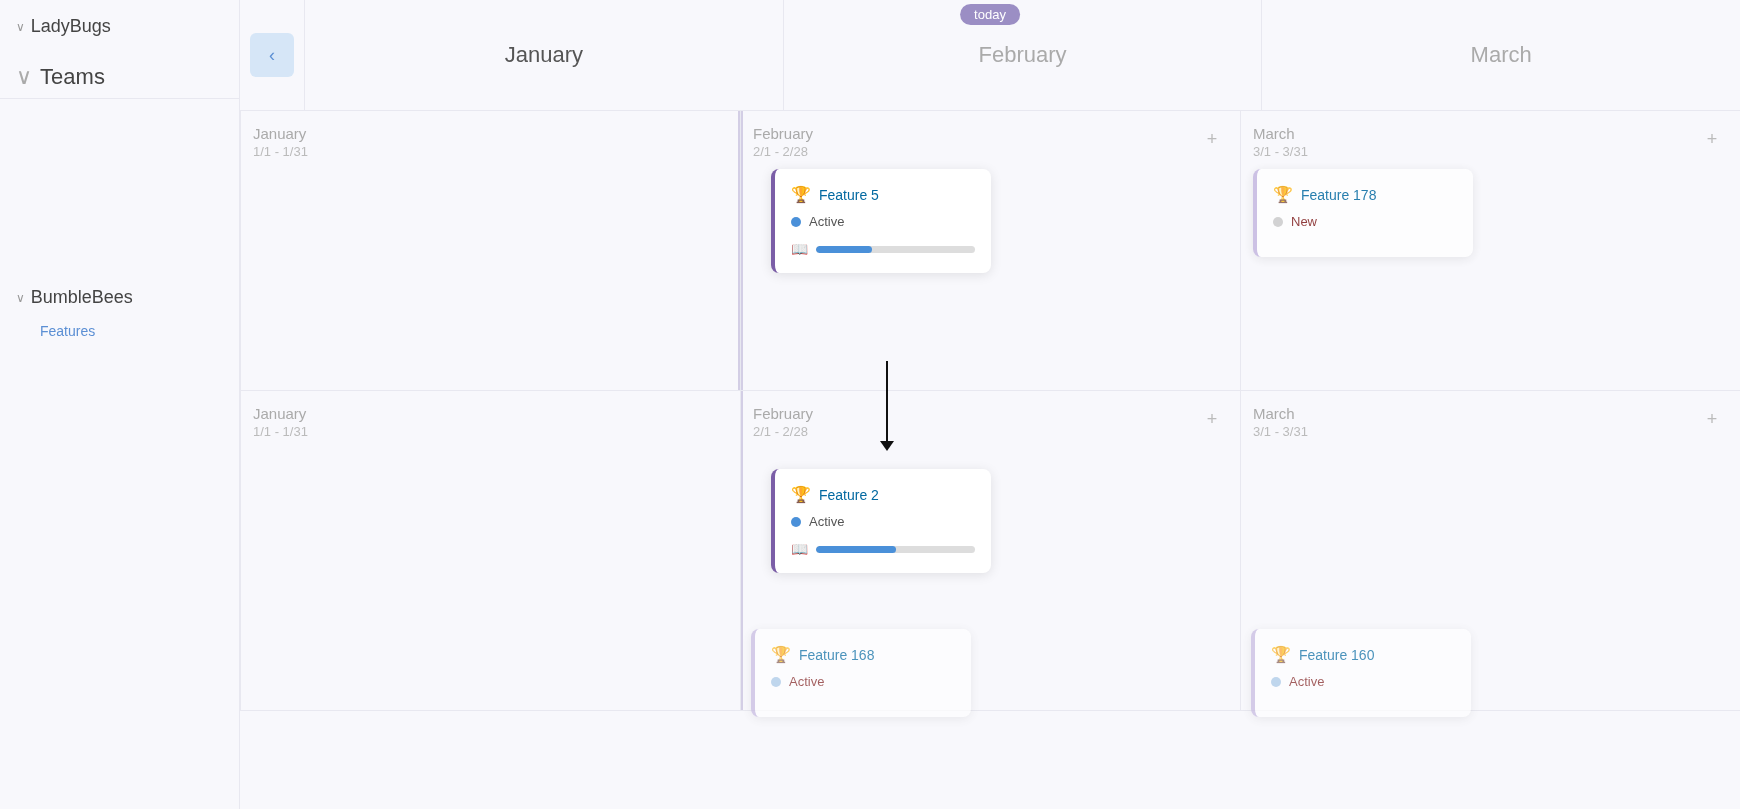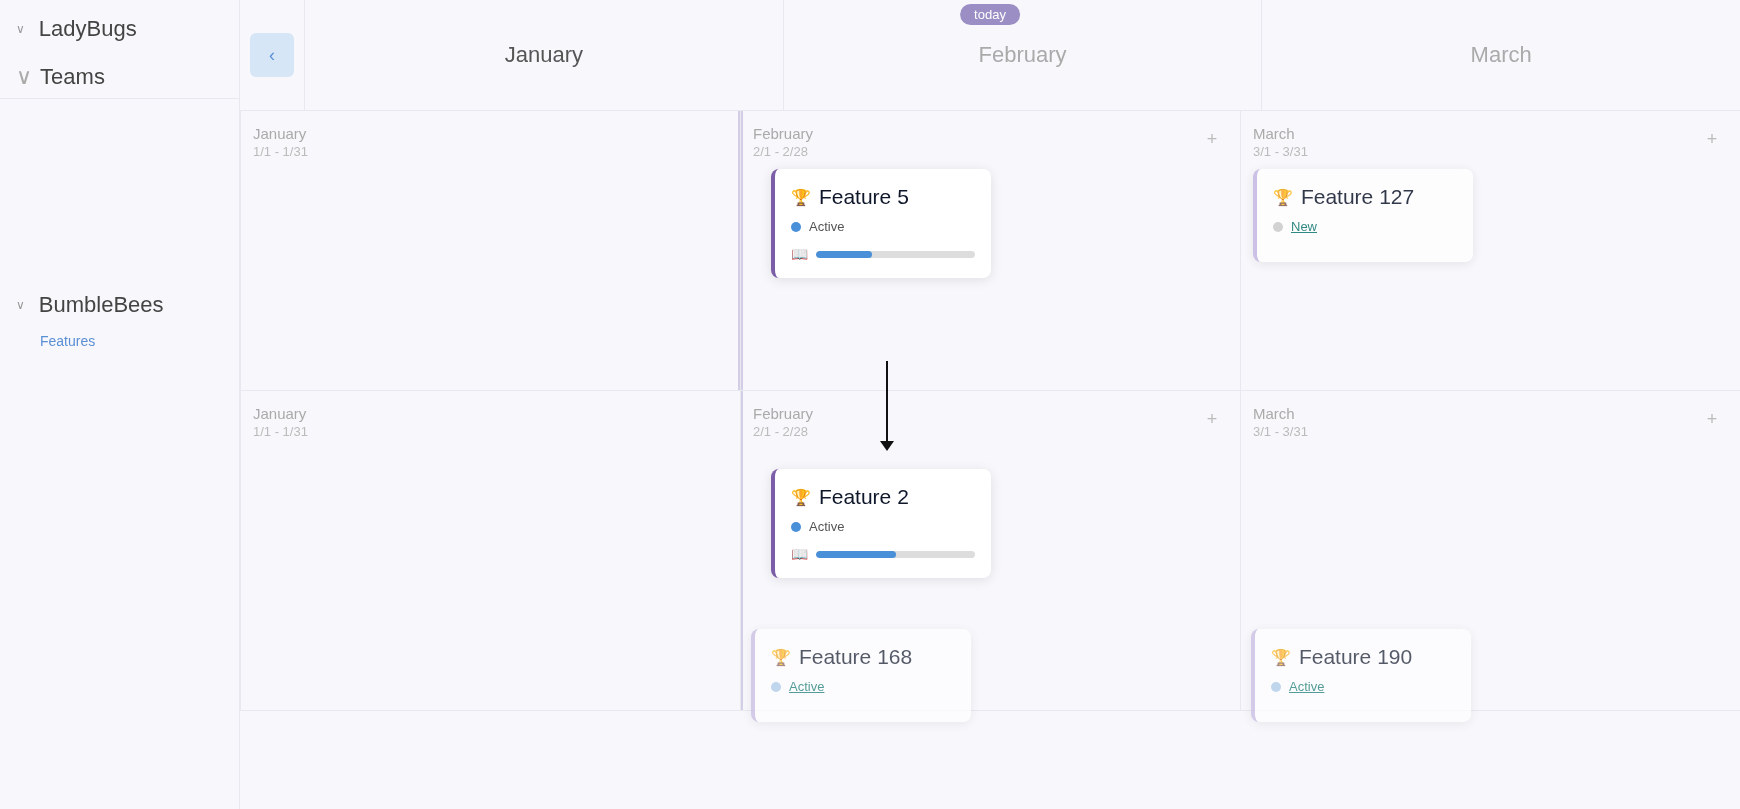--- a/index.html
+++ b/index.html
@@ -4,21 +4,21 @@
   <style>
     * { box-sizing: border-box; margin: 0; padding: 0; }
     body { font-family: -apple-system, BlinkMacSystemFont, 'Segoe UI', sans-serif; background: #f8f8fc; color: #333; overflow: hidden; }
 
     .app-container { display: flex; height: 809px; width: 1740px; }
 
     
     .sidebar { width: 240px; min-width: 240px; background: #f8f8fc; border-right: 1px solid #e8e8f0; display: flex; flex-direction: column; padding-top: 8px; }
     .sidebar-team { margin-bottom: 4px; }
     .sidebar-team-header { display: flex; align-items: center; gap: 6px; padding: 8px 16px; cursor: pointer; }
-    .sidebar-team-label { font-size: 22px; font-weight: 500; color: #444; margin-left: 8px; }
+    .sidebar-team-label { font-size: 18px; font-weight: 500; color: #444; }
     .sidebar-chevron { color: #999; font-size: 12px; }
     .sidebar-features { padding: 4px 16px 4px 40px; }
     .sidebar-features-link { color: #5b8fd4; font-size: 14px; cursor: pointer; text-decoration: none; display: block; padding: 3px 0; }
 
     
     .main { flex: 1; display: flex; flex-direction: column; overflow: hidden; }
 
     
     .topbar { height: 111px; display: flex; align-items: center; background: #f8f8fc; border-bottom: 1px solid #e8e8f0; position: relative; }
     .today-btn { position: absolute; top: 4px; left: 50%; transform: translateX(-50%); background: #9b8ec4; color: white; border: none; border-radius: 12px; padding: 3px 14px; font-size: 13px; cursor: pointer; z-index: 10; }
@@ -31,27 +31,27 @@
     .add-btn { position: absolute; top: 16px; right: 16px; width: 24px; height: 24px; border: none; background: none; cursor: pointer; color: #bbb; font-size: 18px; display: flex; align-items: center; justify-content: center; }
 
     
     .feature-card { background: white; border-radius: 8px; box-shadow: 0 2px 12px rgba(0,0,0,0.1); padding: 16px; min-width: 220px; max-width: 280px; position: relative; border-left: 4px solid #7b5ea7; margin-top: 8px; }
     .feature-card.muted { border-left: 4px solid #c5b8e0; opacity: 0.85; }
     .feature-card.muted2 { border-left: 4px solid #c5b8e0; opacity: 0.7; }
     .feature-card-title-row { display: flex; align-items: center; gap: 8px; margin-bottom: 10px; }
     .trophy-icon { font-size: 16px; }
     .trophy-icon.active { color: #7b5ea7; }
     .trophy-icon.muted { color: #c5b8e0; }
-    .feature-title { font-size: 21px; color: #0f172a; font-weight: 500; }
+    .feature-title { font-size: 14px; color: #0369a1; font-weight: 500; }
     .status-row { display: flex; align-items: center; gap: 8px; margin-bottom: 12px; }
     .status-dot { width: 10px; height: 10px; border-radius: 50%; }
     .status-dot.active { background: #4a90d9; }
     .status-dot.new { background: #ccc; }
     .status-label { font-size: 13px; color: #555; }
-    .status-label.muted { color: #0f766e; text-decoration: underline; }
+    .status-label.muted { color: #7f1d1d; }
     .progress-row { display: flex; align-items: center; gap: 8px; }
     .book-icon { font-size: 14px; color: #4a90d9; }
     .progress-bar-bg { flex: 1; height: 7px; background: #ddd; border-radius: 4px; overflow: hidden; }
     .progress-bar-fill { height: 100%; background: #4a90d9; border-radius: 4px; }
   </style>
 </head>
 <body>
 
 <div class="app-container">
 
@@ -132,21 +132,21 @@
 
         <div style="flex:1;border-left:1px solid #e8e8f0;border-bottom:1px solid #e8e8f0;padding:14px 12px;position:relative;">
           <div class="month-label">March</div>
           <div class="month-dates">3/1 - 3/31</div>
           <button class="add-btn">+</button>
 
           <div style="position:absolute;top:50px;left:12px;z-index:10;">
             <div class="feature-card muted">
               <div class="feature-card-title-row">
                 <span class="trophy-icon muted">🏆</span>
-                <span class="feature-title">Feature 127</span>
+                <span class="feature-title">Feature 178</span>
               </div>
               <div class="status-row">
                 <span class="status-dot new"></span>
                 <span class="status-label muted">New</span>
               </div>
             </div>
           </div>
         </div>
       </div>
 
@@ -206,21 +206,21 @@
 
         <div style="flex:1;border-left:1px solid #e8e8f0;border-bottom:1px solid #e8e8f0;padding:14px 12px;position:relative;">
           <div class="month-label">March</div>
           <div class="month-dates">3/1 - 3/31</div>
           <button class="add-btn">+</button>
 
           <div style="position:absolute;top:230px;left:10px;z-index:10;">
             <div class="feature-card muted2">
               <div class="feature-card-title-row">
                 <span class="trophy-icon muted">🏆</span>
-                <span class="feature-title">Feature 190</span>
+                <span class="feature-title">Feature 160</span>
               </div>
               <div class="status-row">
                 <span class="status-dot" style="background:#a8c8e8;width:10px;height:10px;border-radius:50%;"></span>
                 <span class="status-label muted">Active</span>
               </div>
             </div>
           </div>
         </div>
       </div>
 

